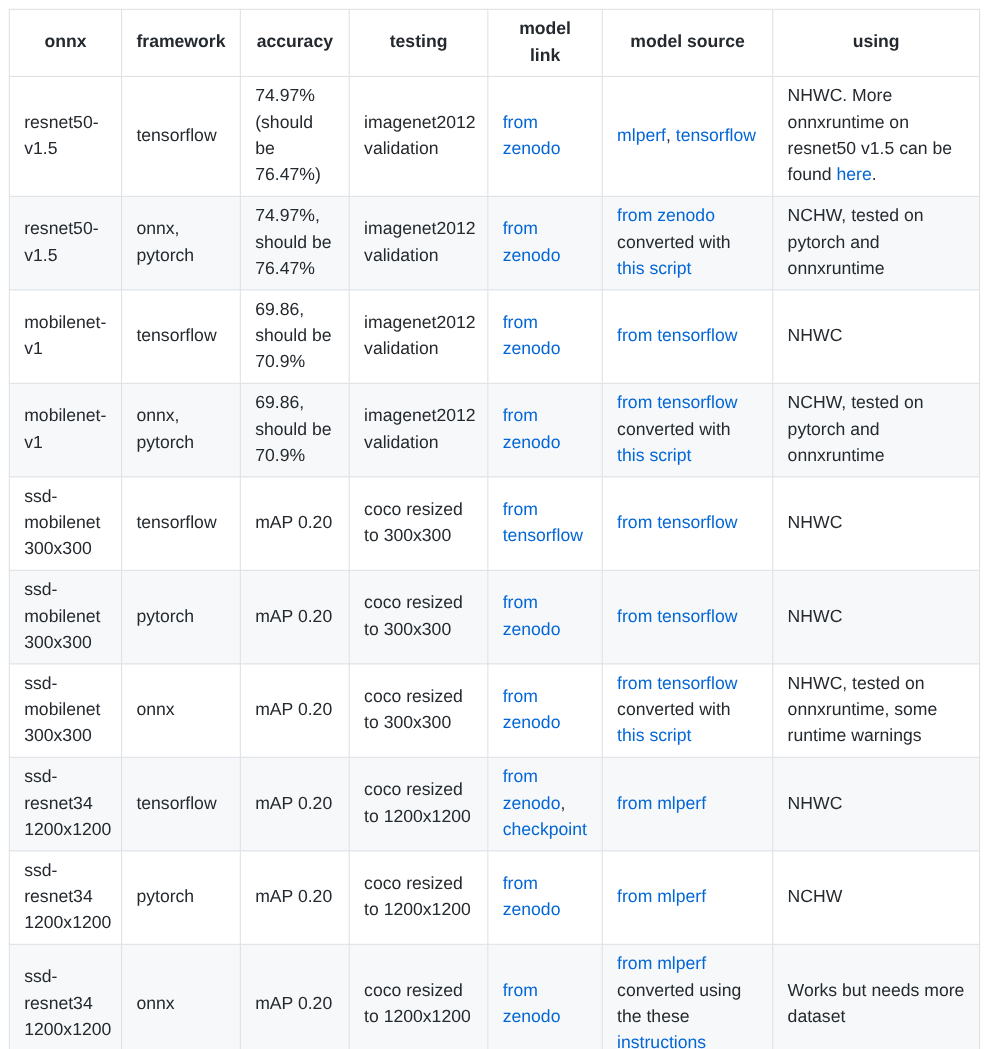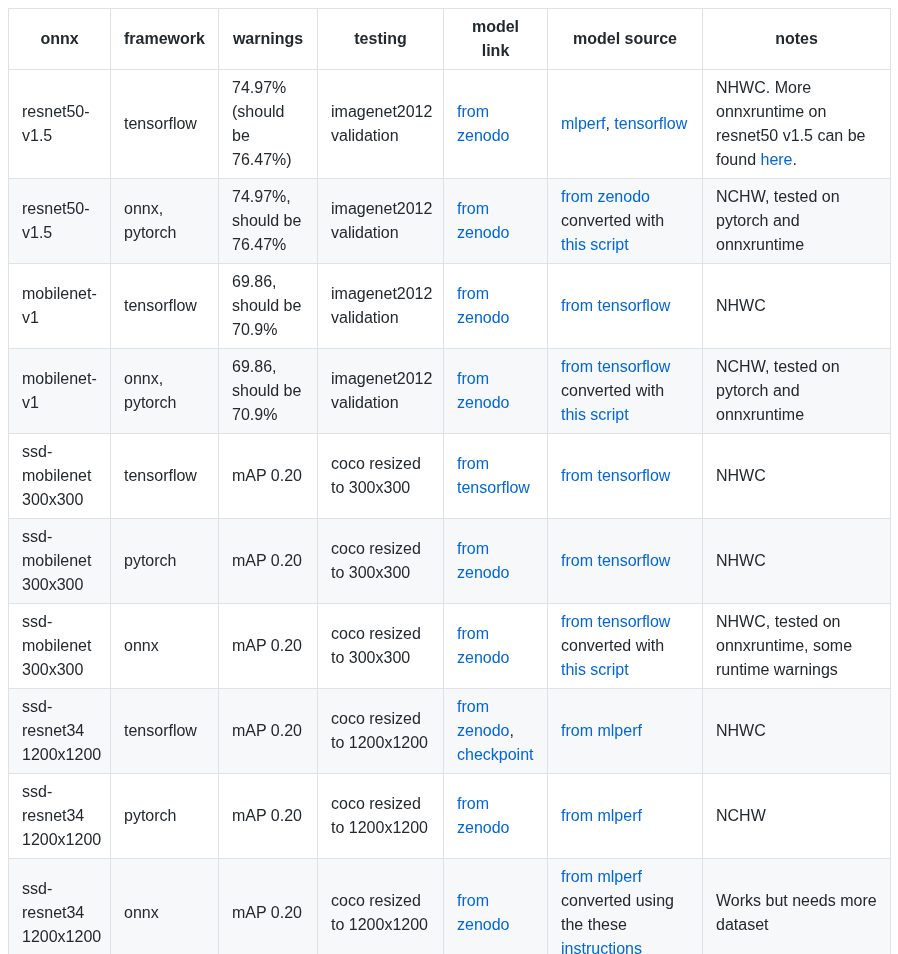--- a/index.html
+++ b/index.html
@@ -71,25 +71,25 @@
       <col class="c-accuracy">
       <col class="c-dataset">
       <col class="c-model_link">
       <col class="c-model_source">
       <col class="c-notes">
     </colgroup>
     <thead>
       <tr id="header-row">
           <th>onnx</th>
           <th>framework</th>
-          <th>warnings</th>
+          <th>accuracy</th>
           <th>testing</th>
           <th>model link</th>
           <th>model source</th>
-          <th>notes</th>
+          <th>using</th>
         </tr>
     </thead>
     <tbody id="table-body">
         <tr>
           <td><span>resnet50-v1.5</span></td>
           <td><span>tensorflow</span></td>
           <td><span>74.97% (should be 76.47%)</span></td>
           <td><span>imagenet2012 validation</span></td>
           <td><a href="#">from zenodo</a></td>
           <td><a href="#">mlperf</a><span>, </span><a href="#">tensorflow</a></td>

